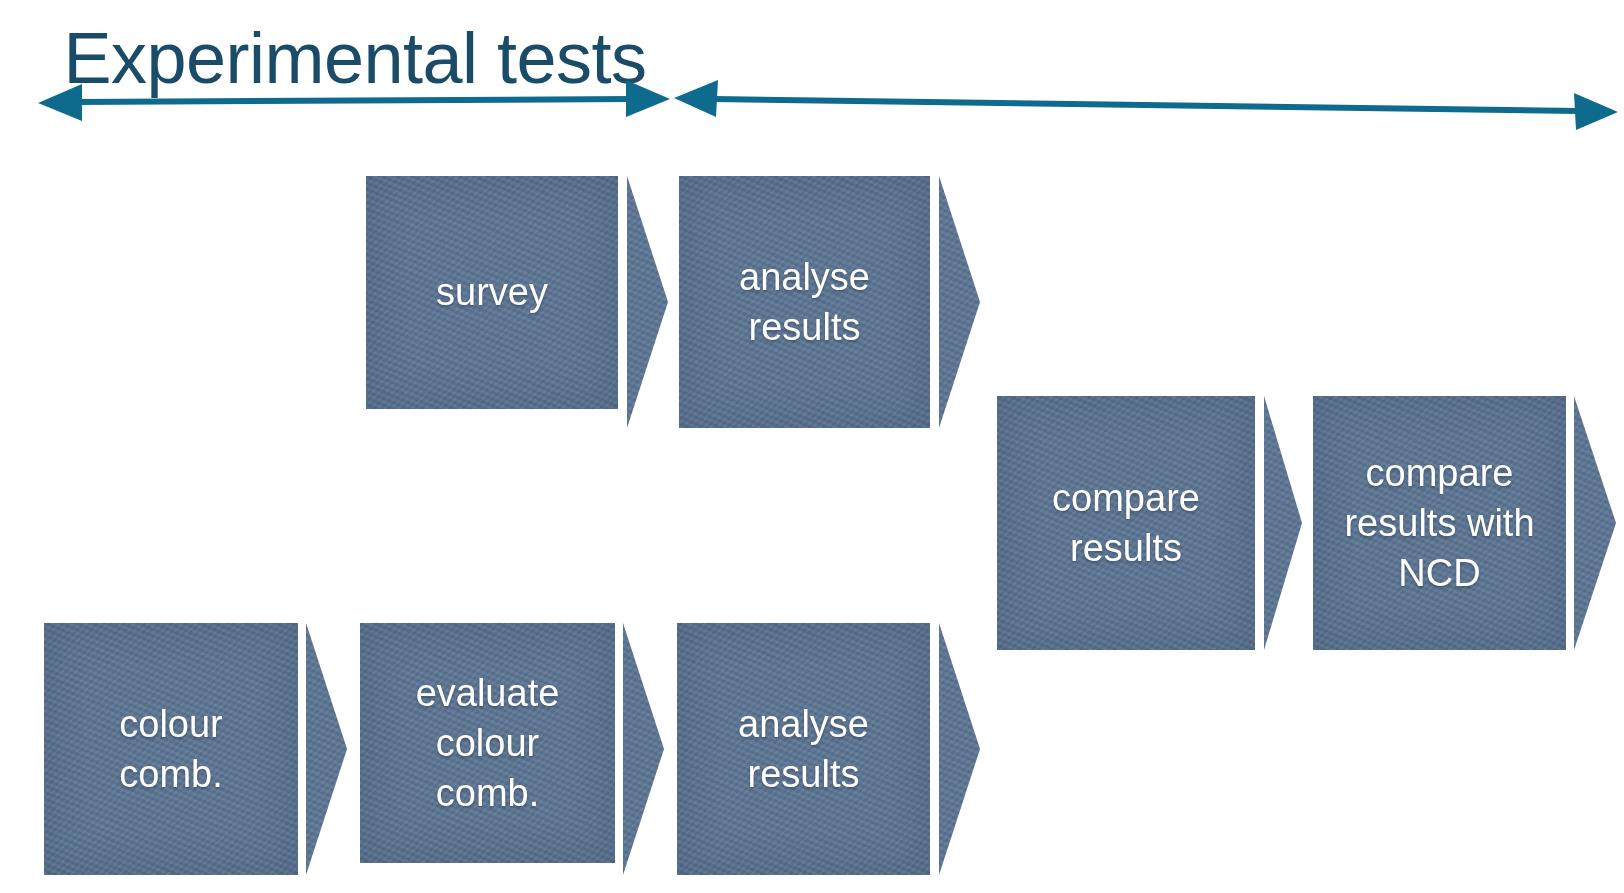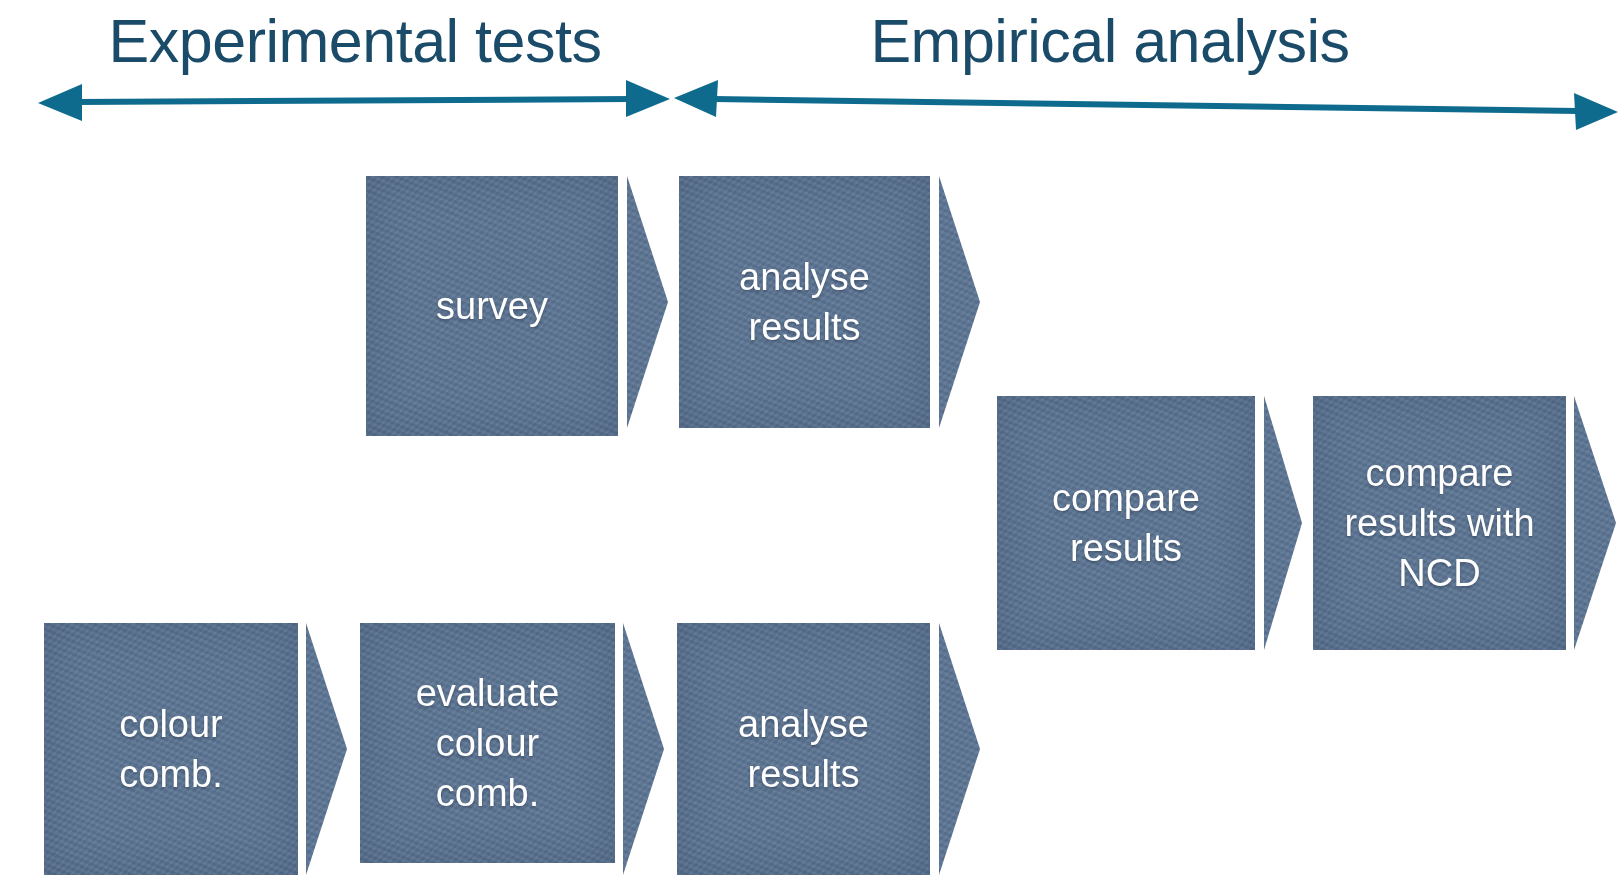--- a/index.html
+++ b/index.html
@@ -10,23 +10,23 @@
   }
   #canvas {
     position: relative;
     width: 1624px;
     height: 893px;
     background: var(--background, #ffffff);
     overflow: hidden;
   }
   .phase-label {
     position: absolute;
-    top: 8px;
+    top: 19px;
     transform: translateX(-50%);
-    font-size: 61px;
+    font-size: 72px;
     line-height: 1.1;
     color: var(--header-text, #1a4b68);
     white-space: nowrap;
     letter-spacing: -0.5px;
   }
   #phase-arrows {
     position: absolute;
     left: 0;
     top: 0;
   }
@@ -62,36 +62,35 @@
     clip-path: polygon(0 0, 100% 50%, 0 100%);
     box-shadow: none;
   }
 </style>
 </head>
 <body>
 
 <div id="canvas">
 
   <div class="phase-label" style="left:355px;">Experimental tests</div>
-  <div class="phase-label" style="left:1110px;">Empirical analysis</div>
 
   <svg id="phase-arrows" width="1624" height="160">
     <g>
       <line x1="76" y1="102" x2="632" y2="99"></line>
       <polygon points="38,103 82,84 82,121"></polygon>
       <polygon points="670,99 626,80 626,117"></polygon>
     </g>
     <g>
       <line x1="714" y1="99" x2="1578" y2="111"></line>
       <polygon points="674,98 718,80 716,117"></polygon>
       <polygon points="1618,112 1574,93 1576,130"></polygon>
     </g>
   </svg>
 
-  <div class="box" style="left:366px; top:176px; width:252px; height:260px;">
+  <div class="box" style="left:366px; top:176px; width:252px; height:233px;">
     <div class="box-label">survey</div>
   </div>
   <div class="chev" style="left:627px; top:176px; width:41px; height:252px;"></div>
 
   <div class="box" style="left:679px; top:176px; width:251px; height:252px;">
     <div class="box-label">analyse
 results</div>
   </div>
   <div class="chev" style="left:939px; top:176px; width:41px; height:252px;"></div>
 

